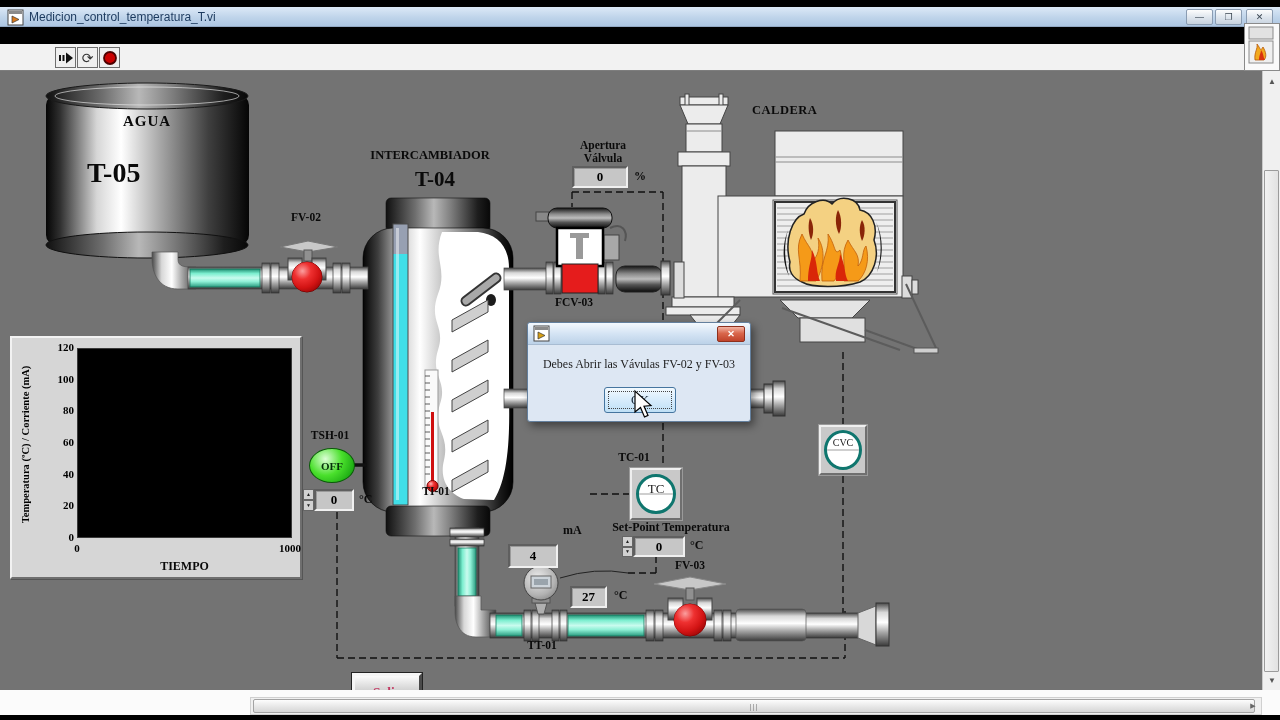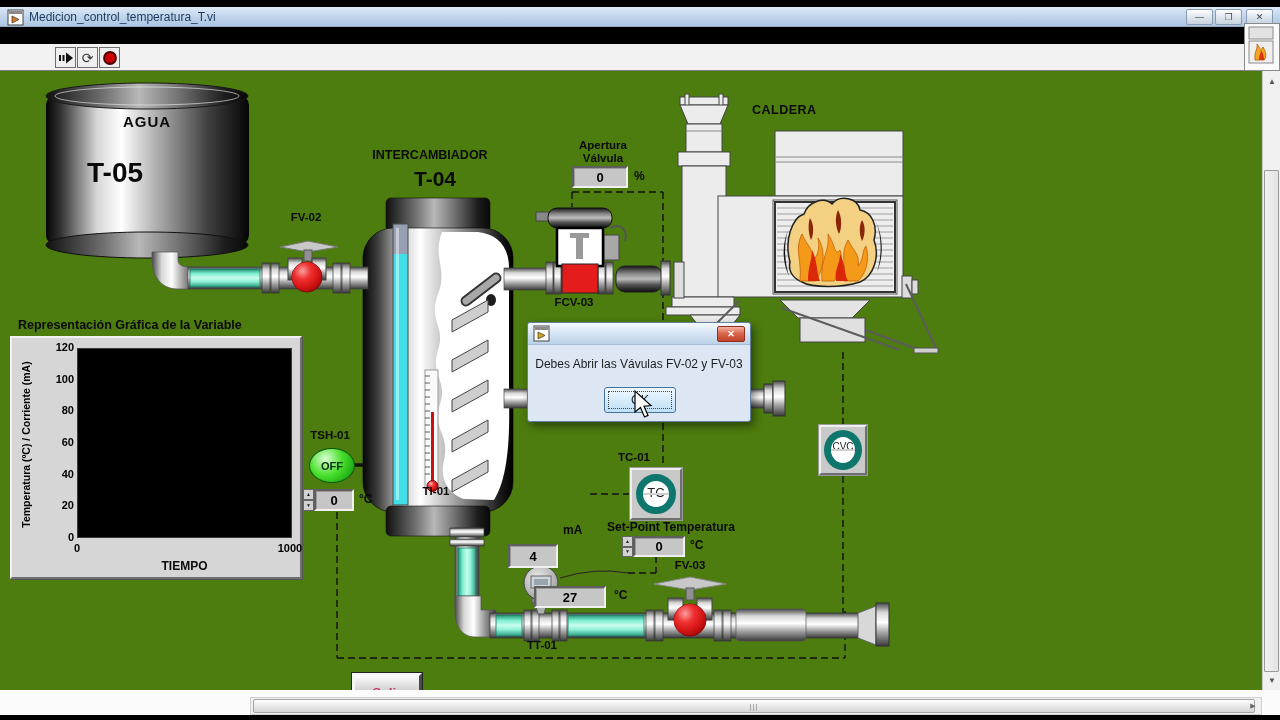--- a/index.html
+++ b/index.html
@@ -22,32 +22,32 @@
   .menu-item { display:inline-block; padding:2px 10px; font-size:12px; color:#111; }
   .menu-item::first-letter { text-decoration:underline; }
   #toolbar { top:44px; left:0; width:1244px; height:27px; background:#f2f2f2;
     border-bottom:1px solid #7d7d7d; }
   .tbtn { position:absolute; top:3px; width:21px; height:21px; background:#efefef;
     border:1px solid #6e6e6e; display:flex; align-items:center; justify-content:center; }
   #vi-icon-box { top:23px; left:1244px; width:36px; height:48px; background:#fafafa;
     border:1px solid #8a8a8a; }
 
   
-  #panel { top:71px; left:0; width:1262px; height:619px; background:#4d7c0f; }
+  #panel { top:71px; left:0; width:1262px; height:619px; background:#737373;font-family:Liberation Serif, serif; }
   .lbl { position:absolute; font-weight:bold; color:#0a0a0a; }
   .lvfield { position:absolute; background:#c6c6c6;
     border:2px solid; border-color:#5f5f5f #f0f0f0 #f0f0f0 #5f5f5f;
     box-shadow:inset 1px 1px 0 #9a9a9a; display:flex; align-items:center; justify-content:center;
     font-weight:bold; font-size:13px; color:#000; }
   .spin { position:absolute; width:11px; display:flex; flex-direction:column; }
   .spin div { flex:1; background:#d2d2d2; border:1px solid #666; font-size:5px; color:#222;
     display:flex; align-items:center; justify-content:center; line-height:1; }
   .instr { position:absolute; background:#c9c9c9; border:2px solid; border-color:#efefef #6f6f6f #6f6f6f #efefef;
     box-shadow:0 0 0 1px #9a9a9a; display:flex; align-items:center; justify-content:center; }
-  .instr .circ { background:#fff; border:7px solid #0f766e; border-radius:50%;
+  .instr .circ { background:#fff; border:3px solid #0f766e; border-radius:50%;
     position:relative; display:flex; justify-content:center; }
   .instr .circ .mid { position:absolute; left:0; right:0; top:46%; height:2px; background:#cfcfcf; }
   .instr .circ .sym { font-size:12px; color:#222; margin-top:4px; }
 
   
   #chart-frame { top:336px; left:10px; width:292px; height:243px; background:#d6d6d6;
     border:2px solid; border-color:#f2f2f2 #6f6f6f #6f6f6f #f2f2f2; box-shadow:1px 1px 0 #555; }
   #plot { position:absolute; left:65px; top:10px; width:215px; height:190px; background:#000;
     border:1px solid #3a3a3a; }
   .ytick { position:absolute; left:28px; width:34px; text-align:right; font-size:11px; font-weight:bold; }
@@ -245,21 +245,20 @@
 
     <svg style="left:45px;top:11px" width="205" height="180">
       <rect x="1" y="13" width="203" height="150" rx="10" fill="url(#tankH)"></rect>
       <ellipse cx="102" cy="14" rx="101" ry="13" fill="url(#capH)" stroke="#1a1a1a" stroke-width="1"></ellipse>
       <ellipse cx="102" cy="14" rx="92" ry="9" fill="none" stroke="#e8e8e8" stroke-width="1" opacity="0.65"></ellipse>
       <ellipse cx="102" cy="163" rx="101" ry="13" fill="url(#capH)" stroke="#111"></ellipse>
     </svg>
     <div class="lbl" style="left:87px;top:42px;width:120px;text-align:center;font-size:15px;letter-spacing:1px">AGUA</div>
     <div class="lbl" style="left:87px;top:86px;width:120px;text-align:left;font-size:28px">T-05</div>
 
-    <div class="lbl" style="left:18px;top:247px;width:280px;font-size:12.5px">Representación Gráfica de la Variable</div>
     <div class="abs" id="chart-frame" style="top:265px">
       <div id="ylab">Temperatura (ºC) / Corriente (mA)</div>
       <div id="plot"></div>
       <div class="ytick" style="top:3px">120</div>
       <div class="ytick" style="top:35px">100</div>
       <div class="ytick" style="top:66px">80</div>
       <div class="ytick" style="top:98px">60</div>
       <div class="ytick" style="top:130px">40</div>
       <div class="ytick" style="top:161px">20</div>
       <div class="ytick" style="top:193px">0</div>
@@ -543,21 +542,21 @@
       <div class="circ" style="width:38px;height:40px">
         <div class="mid"></div>
           <span class="sym" style="font-size:10px">CVC</span>
       </div>
     </div>
 
     <div class="lvfield" style="left:508px;top:473px;width:50px;height:24px">
         <span>4</span>
       </div>
     <div class="lbl" style="left:563px;top:452px;font-size:12px">mA</div>
-    <div class="lvfield" style="left:534px;top:515px;width:72px;height:22px">
+    <div class="lvfield" style="left:570px;top:515px;width:37px;height:22px">
         <span>27</span>
       </div>
     <div class="lbl" style="left:614px;top:517px;font-size:12px">°C</div>
     <div class="lbl" style="left:510px;top:568px;width:64px;text-align:center;font-size:11.5px">TT-01</div>
     <div class="lbl" style="left:660px;top:488px;width:60px;text-align:center;font-size:11.5px">FV-03</div>
 
     <div class="abs" id="salir">
         <span>Salir</span>
       </div>
 

